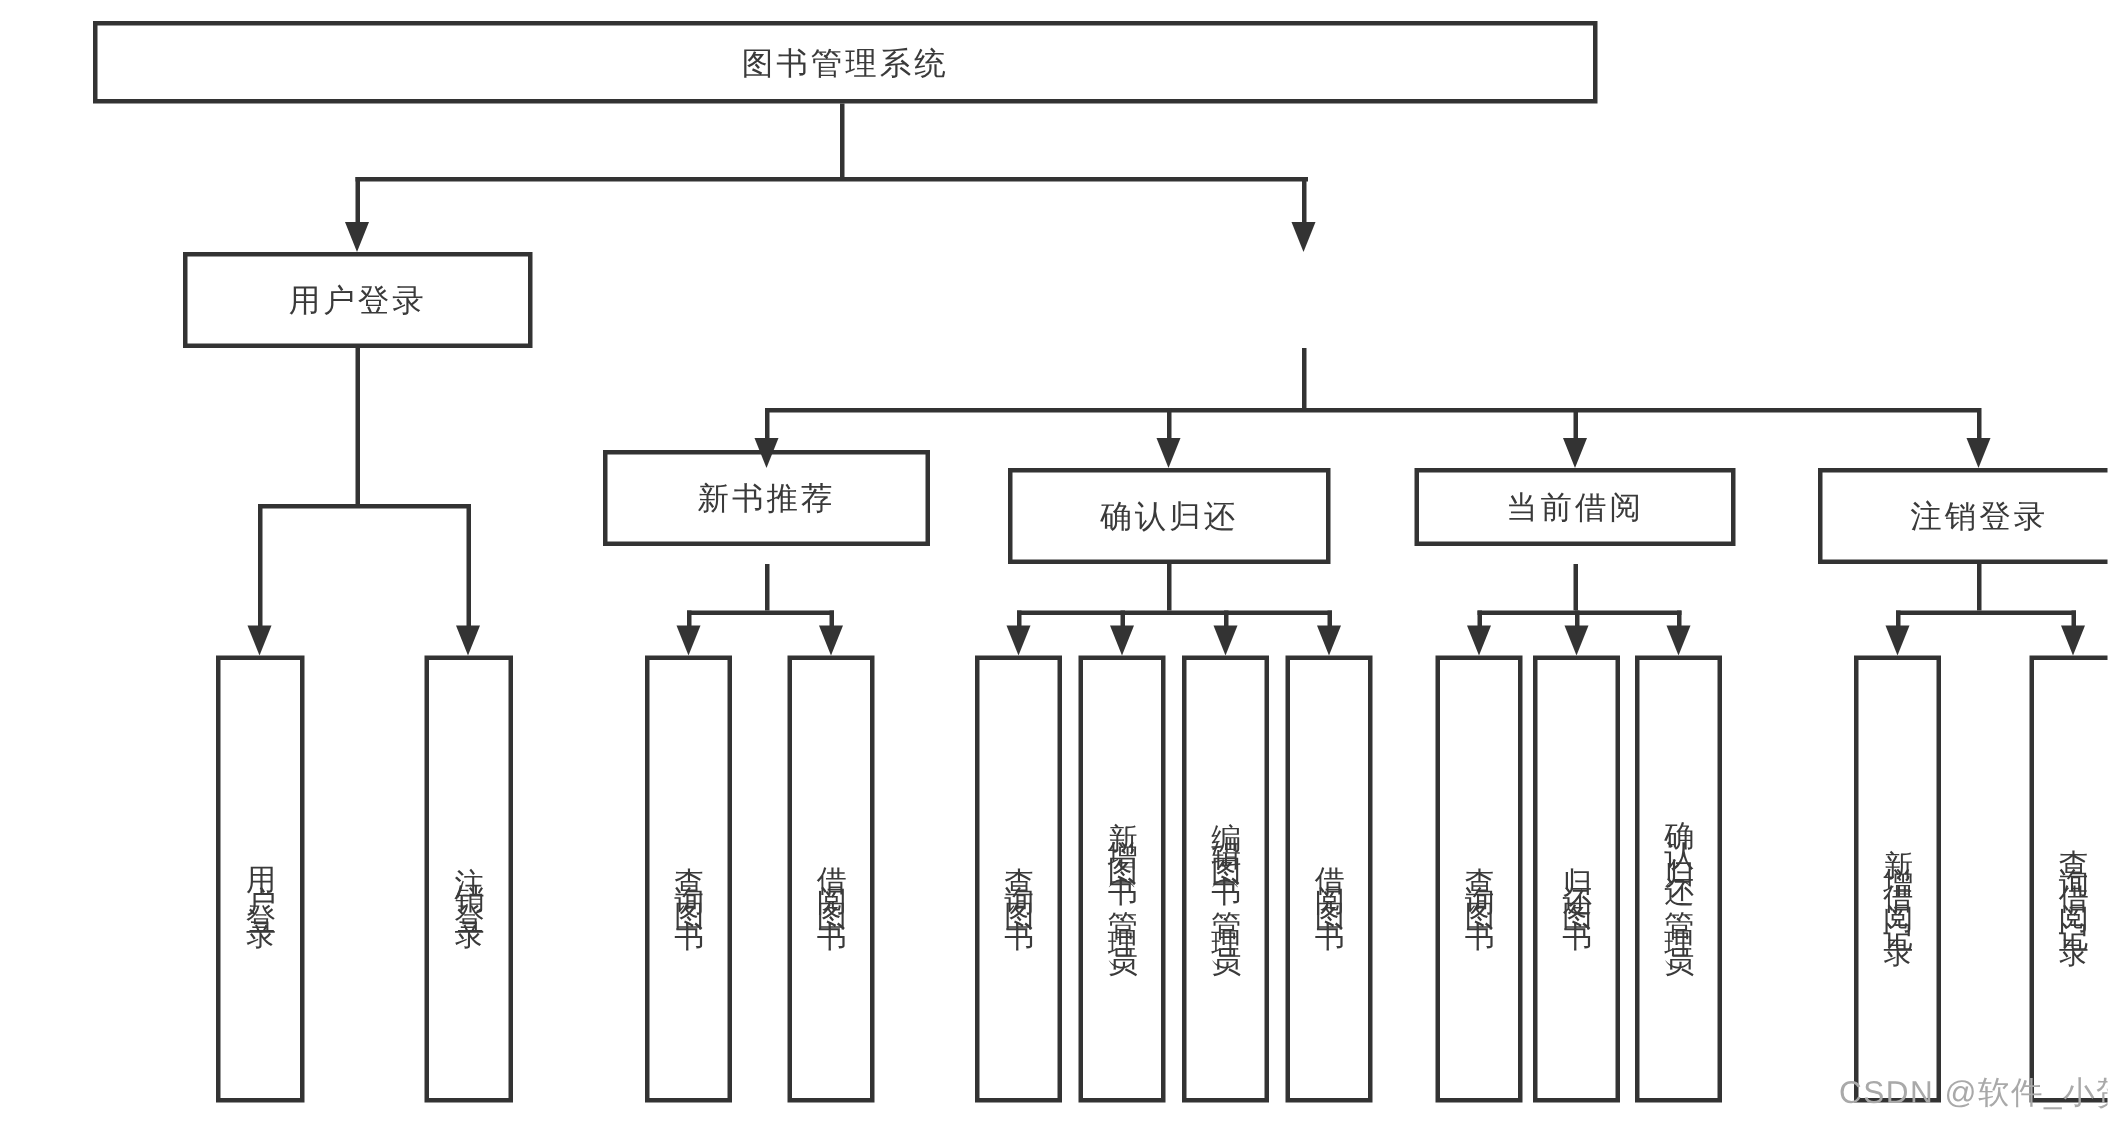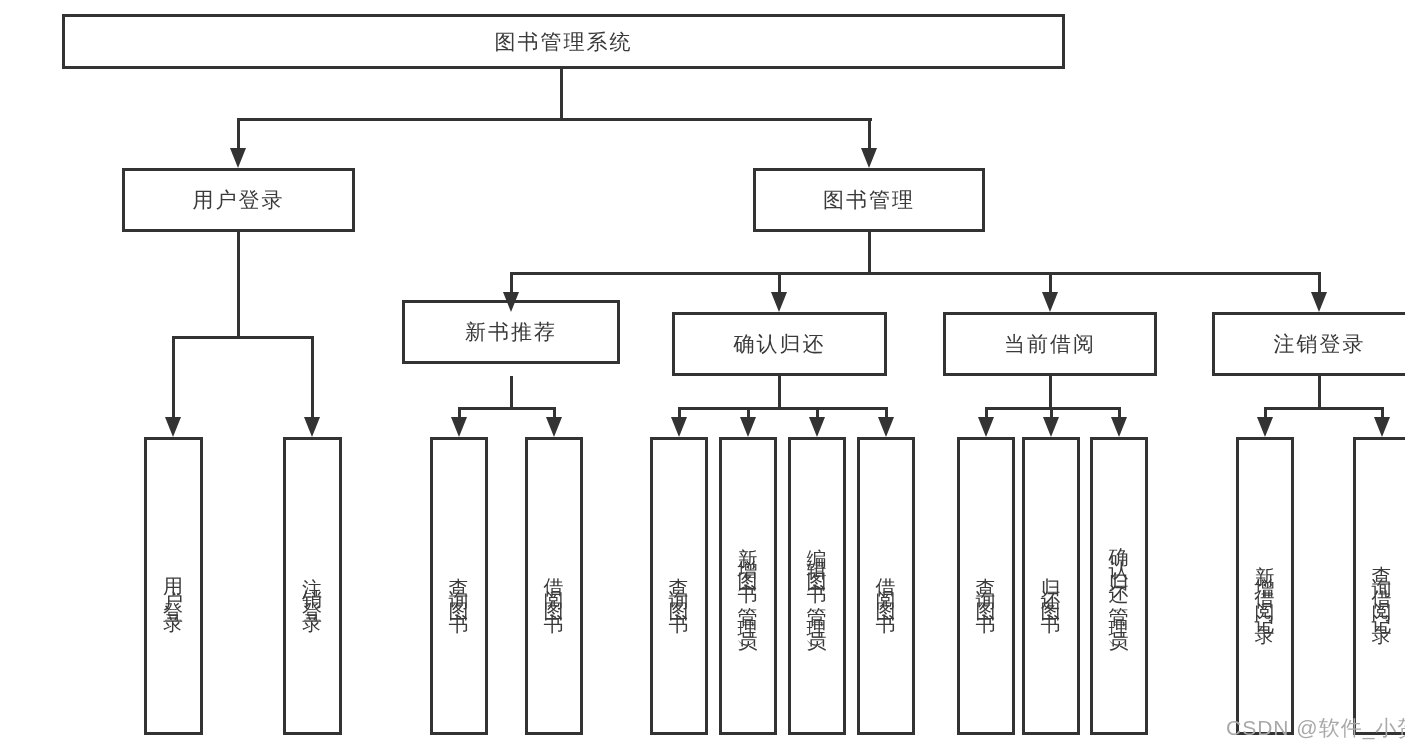--- a/index.html
+++ b/index.html
@@ -55,27 +55,26 @@
 </style>
 </head>
 <body>
 
 <div id="stage">
 
   <div class="box hbox" style="left:22px; top:14px; width:1003px; height:55px;">图书管理系统</div>
 
   <div class="box hbox" style="left:82px; top:168px; width:233px; height:64px;">用户登录</div>
 
-  <div class="box hbox" style="left:713px; top:168px; width:232px; height:64px;">图书管理</div>
 
   <div class="box hbox" style="left:362px; top:300px; width:218px; height:64px;">新书推荐</div>
 
   <div class="box hbox" style="left:632px; top:312px; width:215px; height:64px;">确认归还</div>
 
-  <div class="box hbox" style="left:903px; top:312px; width:214px; height:64px;">当前借阅</div>
+  <div class="box hbox" style="left:903px; top:312px; width:214px; height:52px;">当前借阅</div>
 
   <div class="box hbox" style="left:1172px; top:312px; width:215px; height:64px;">注销登录</div>
 
   <div class="box vbox" style="left:104px; top:437px; width:59px; height:298px;">用户登录</div>
   <div class="box vbox" style="left:243px; top:437px; width:59px; height:298px;">注销登录</div>
 
   <div class="box vbox" style="left:390px; top:437px; width:58px; height:298px;">查询图书</div>
   <div class="box vbox" style="left:485px; top:437px; width:58px; height:298px;">借阅图书</div>
 
   <div class="box vbox" style="left:610px; top:437px; width:58px; height:298px;">查询图书</div>

